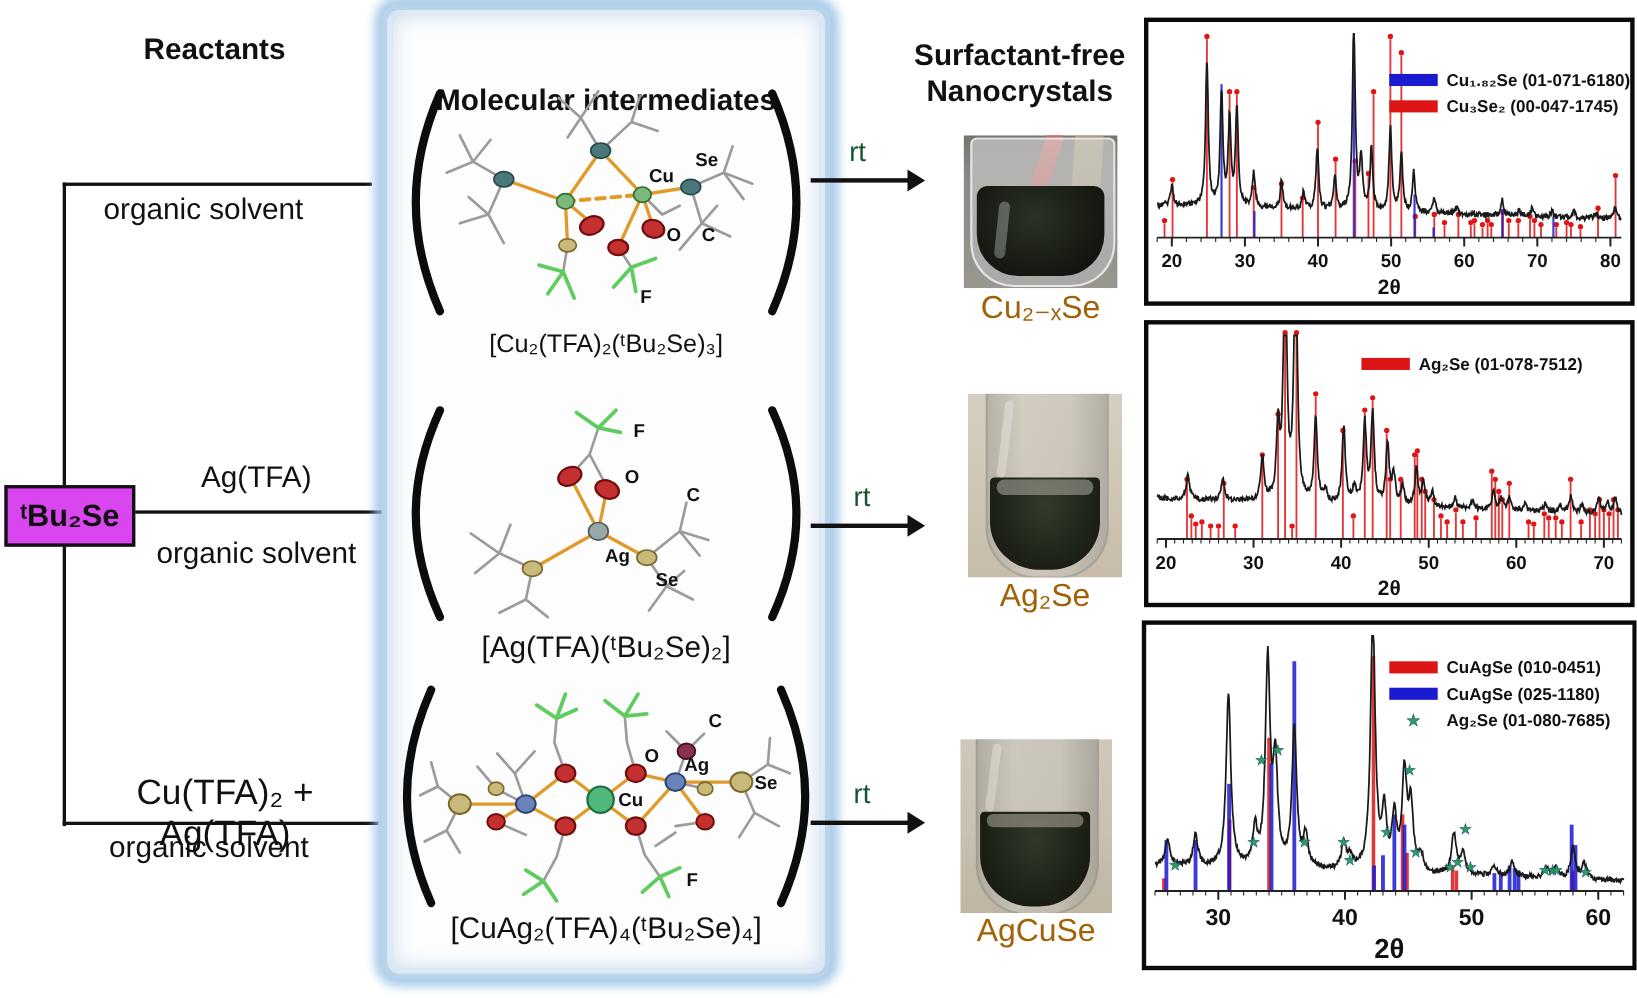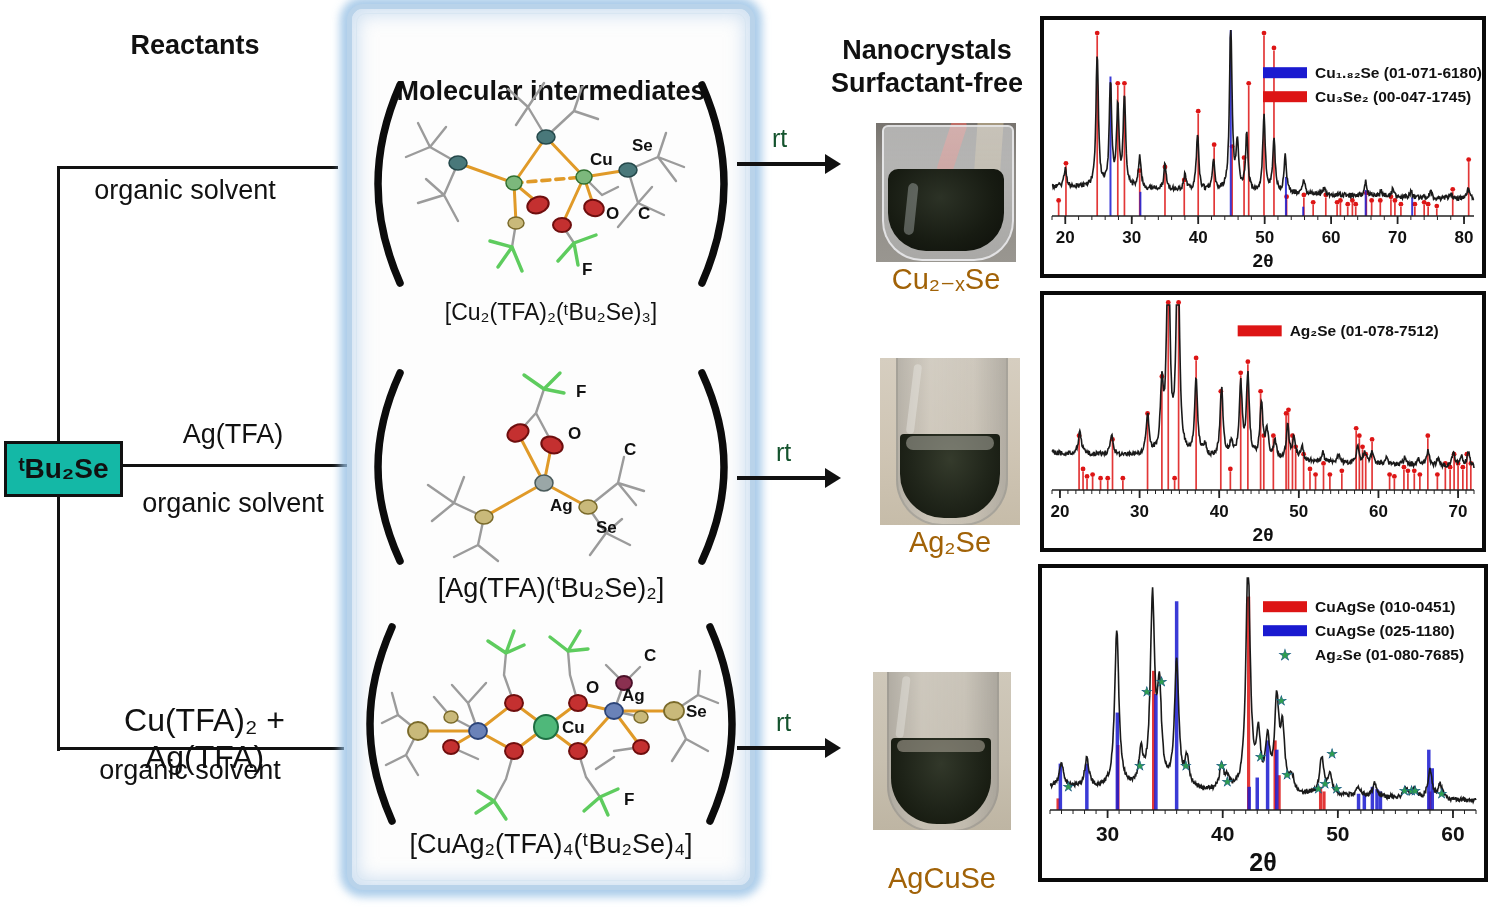--- a/index.html
+++ b/index.html
@@ -3,21 +3,21 @@
 <meta charset="utf-8">
 <style>
   html,body{margin:0;padding:0;background:#fff;}
   .fig{position:relative;width:1488px;height:907px;background:#ffffff;overflow:hidden;
        font-family:"Liberation Sans","DejaVu Sans",sans-serif;color:#111;}
   .txt{position:absolute;color:#111;}
   .c{text-align:center;}
   .b{font-weight:bold;}
   .hline{position:absolute;height:3px;background:#111;}
   .vline{position:absolute;width:3px;background:#111;}
-  .rootbox{position:absolute;border:3.5px solid #111;background:#14b8a6;display:flex;
+  .rootbox{position:absolute;border:3.5px solid #111;background:#d946ef;display:flex;
            align-items:center;justify-content:center;font-weight:bold;font-size:28px;}
   .panel{position:absolute;background:#fdfdfd;border:5px solid #b9d3ea;border-radius:16px;
          box-shadow:0 0 9px 7px rgba(151,192,229,.8), inset 0 0 18px 6px rgba(170,200,232,.55);}
   .panel-inner{position:absolute;inset:4px;border:1px solid #d8e6f2;border-radius:10px;}
   .arrow{position:absolute;width:108px;height:24px;}
   .arrow .shaft{position:absolute;left:0;top:10px;width:90px;height:3.5px;background:#111;}
   .arrow .head{position:absolute;left:88px;top:2px;width:0;height:0;
                border-left:16px solid #111;border-top:10px solid transparent;border-bottom:10px solid transparent;}
   .rt{position:absolute;font-size:25px;color:#14532d;}
   .photo{position:absolute;overflow:hidden;}
@@ -203,22 +203,22 @@
     <div class="head"></div>
   </div>
 
   <div class="rt" style="left:776px;top:708px;">rt</div>
   <div class="arrow" style="left:737px;top:736px;">
     <div class="shaft"></div>
     <div class="head"></div>
   </div>
 
   <div class="txt c b" style="left:812px;top:34px;width:230px;font-size:27px;line-height:1.22;">
+    <div>Surfactant-free</div>
     <div>Nanocrystals</div>
-    <div>Surfactant-free</div>
   </div>
 
   <div class="photo" style="left:876px;top:123px;width:140px;height:139px;">
     <div class="bench" style="background:linear-gradient(180deg,#77736e 0%,#8d8a85 30%,#999690 100%);"></div>
     <div class="streak" style="left:68px;top:-6px;width:16px;height:60px;background:rgba(214,108,100,.75);transform:rotate(18deg);border-radius:8px;"></div>
     <div class="streak" style="left:100px;top:-4px;width:26px;height:52px;background:rgba(196,178,140,.6);transform:rotate(4deg);"></div>
     <div class="glass" style="left:6px;top:2px;width:128px;height:132px;background:linear-gradient(180deg,rgba(226,228,230,.55),rgba(190,192,194,.45));border:2px solid rgba(240,240,242,.8);border-radius:6px 6px 40px 40px;"></div>
     <div class="liquid" style="left:12px;top:46px;width:116px;height:82px;background:radial-gradient(ellipse at 45% 35%,#2c3226 0%,#171b12 60%,#0d0f0a 100%);border-radius:10px 10px 38px 38px;"></div>
     <div class="streak" style="left:30px;top:60px;width:10px;height:52px;background:rgba(210,214,216,.35);border-radius:6px;transform:rotate(6deg);"></div>
   </div>
@@ -233,21 +233,21 @@
   </div>
   <div class="plabel" style="left:870px;top:526px;width:160px;">Ag₂Se</div>
 
   <div class="photo" style="left:873px;top:672px;width:138px;height:158px;">
     <div class="bench" style="background:linear-gradient(180deg,#cfc8ba 0%,#c8c0b0 55%,#beb5a3 100%);"></div>
     <div class="glass" style="left:14px;top:-4px;width:108px;height:160px;background:linear-gradient(90deg,rgba(170,166,158,.8),rgba(204,200,192,.55) 30%,rgba(196,192,184,.5) 70%,rgba(164,160,152,.8));border:2px solid rgba(156,152,144,.7);border-radius:4px 4px 46px 46px;"></div>
     <div class="liquid" style="left:18px;top:66px;width:100px;height:86px;background:radial-gradient(ellipse at 50% 30%,#32382a 0%,#1e2318 55%,#101309 100%);border-radius:4px 4px 46px 46px;"></div>
     <div class="streak" style="left:24px;top:68px;width:88px;height:12px;background:rgba(178,172,158,.55);border-radius:8px;"></div>
     <div class="streak" style="left:26px;top:4px;width:8px;height:62px;background:rgba(226,224,218,.5);transform:rotate(7deg);border-radius:5px;"></div>
   </div>
-  <div class="plabel" style="left:862px;top:862px;width:160px;">AgCuSe</div>
+  <div class="plabel" style="left:862px;top:830px;width:160px;">AgCuSe</div>
 
   <div class="chartbox" style="left:1040px;top:16px;width:438px;height:254px;">
     <svg id="xrd0" width="438" height="254">
         <line x1="14.645669291338582" y1="196" x2="14.645669291338582" y2="182.98" stroke="#dd1515" stroke-width="1.7" opacity="0.85"></line>
         <circle cx="14.645669291338582" cy="180.48" r="2.4" fill="#dd1515"></circle>
         <line x1="21.955905511811032" y1="196" x2="21.955905511811032" y2="145.78" stroke="#dd1515" stroke-width="1.7" opacity="0.85"></line>
         <circle cx="21.955905511811032" cy="143.28" r="2.4" fill="#dd1515"></circle>
         <line x1="53.190551181102364" y1="196" x2="53.190551181102364" y2="15.580000000000005" stroke="#dd1515" stroke-width="1.7" opacity="0.85"></line>
         <circle cx="53.190551181102364" cy="13.080000000000005" r="2.4" fill="#dd1515"></circle>
         <line x1="73.79212598425197" y1="196" x2="73.79212598425197" y2="65.80000000000001" stroke="#dd1515" stroke-width="1.7" opacity="0.85"></line>

